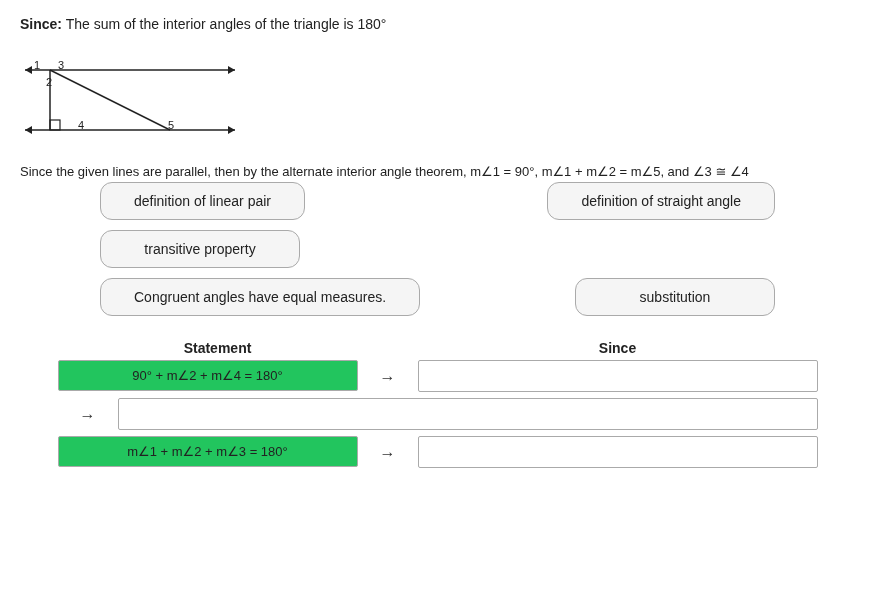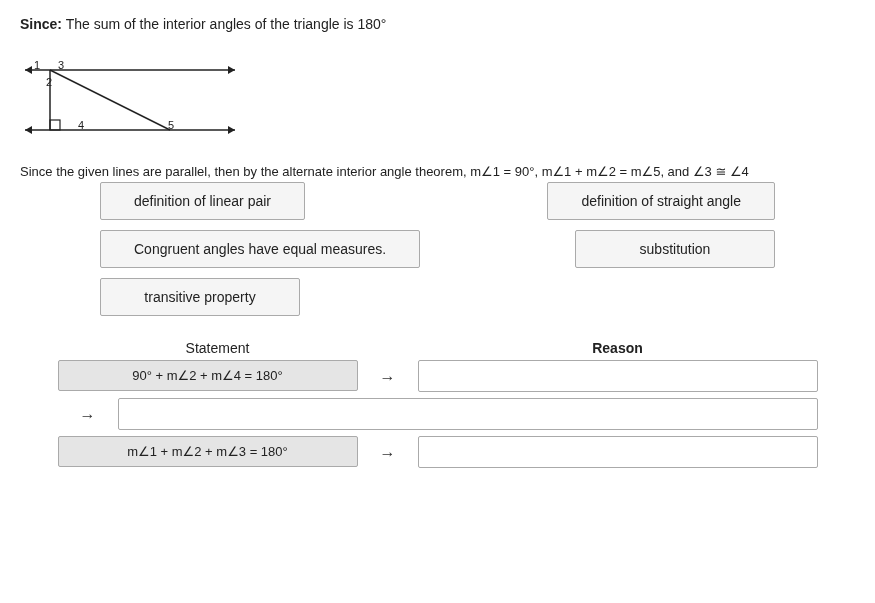--- a/index.html
+++ b/index.html
@@ -44,63 +44,63 @@
       justify-content: space-between;
     }
     .drag-box {
       border: 1px solid #aaa;
       background: #f5f5f5;
       padding: 10px 33px;
       min-width: 200px;
       text-align: center;
       font-size: 14px;
       cursor: grab;
-      border-radius: 2px;
+      border-radius: 12px;
     }
     .drag-box.wide {
       min-width: 300px;
     }
     .proof-table-section {
       display: flex;
       flex-direction: column;
       align-items: center;
       margin-top: 8px;
     }
     .proof-table-header {
       display: flex;
       flex-direction: row;
       width: 760px;
       margin-bottom: 4px;
       padding: 0 10px;
     }
     .proof-table-header .col-statement {
       width: 300px;
       text-align: center;
-      font-weight: normal;
+      font-weight: bold;
       font-size: 14px;
     }
     .proof-table-header .col-arrow {
       width: 60px;
     }
     .proof-table-header .col-reason {
       flex: 1;
       text-align: center;
       font-weight: bold;
       font-size: 14px;
     }
     .proof-row {
       display: flex;
       flex-direction: row;
       align-items: center;
       width: 760px;
       margin-bottom: 6px;
     }
     .proof-row .stmt-box {
       border: 1px solid #aaa;
-      background: #e5e5e5;
+      background: #22c55e;
       padding: 7px 12px;
       width: 300px;
       font-size: 13px;
       text-align: center;
       border-radius: 2px;
     }
     .proof-row .arrow {
       width: 60px;
       text-align: center;
       font-size: 16px;
@@ -166,34 +166,34 @@
 <div class="given-lines">
   <span>Since the given lines are parallel, then by the alternate interior angle theorem, m∠1 = 90°, m∠1 + m∠2 = m∠5, and ∠3 ≅ ∠4</span>
 </div>
 
 <div class="drag-area">
   <div class="drag-row">
     <div class="drag-box">definition of linear pair</div>
     <div class="drag-box">definition of straight angle</div>
   </div>
   <div class="drag-row">
+    <div class="drag-box">transitive property</div>
+    <div style="min-width:200px;"></div>
+  </div>
+  <div class="drag-row">
     <div class="drag-box wide">Congruent angles have equal measures.</div>
     <div class="drag-box">substitution</div>
-  </div>
-  <div class="drag-row">
-    <div class="drag-box">transitive property</div>
-    <div style="min-width:200px;"></div>
   </div>
 </div>
 
 <div class="proof-table-section">
   <div class="proof-table-header">
     <div class="col-statement">Statement</div>
     <div class="col-arrow"></div>
-    <div class="col-reason">Reason</div>
+    <div class="col-reason">Since</div>
   </div>
 
   <div class="proof-row">
     <div class="stmt-box">
       <span>90° + m∠2 + m∠4 = 180°</span>
     </div>
     <div class="arrow">
       <span>→</span>
     </div>
     <div class="reason-box"></div>

